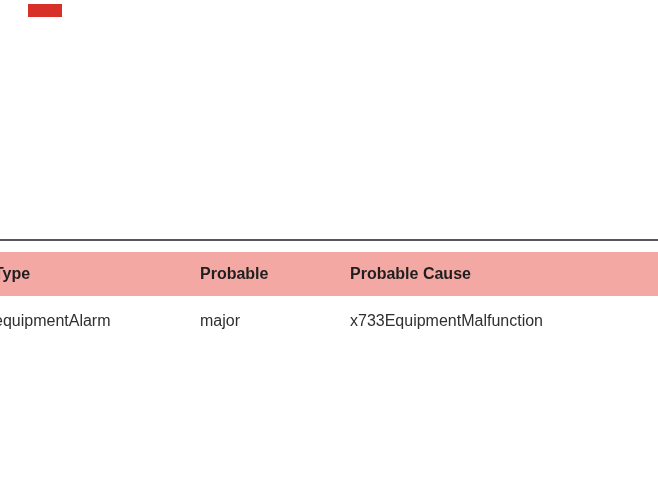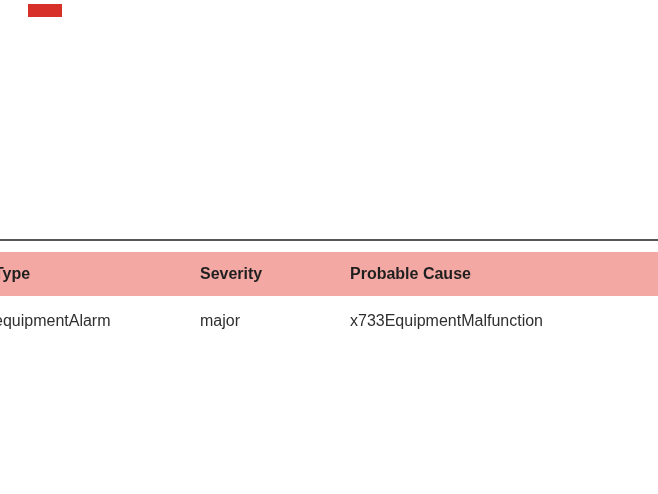--- a/index.html
+++ b/index.html
@@ -74,21 +74,21 @@
 <div class="table-wrap">
   <table class="alarm-table">
     <colgroup>
       <col style="width:206px">
       <col style="width:150px">
       <col style="width:344px">
     </colgroup>
     <thead>
       <tr>
         <th>Type</th>
-        <th>Severity</th>
+        <th>Probable</th>
         <th>Probable Cause</th>
       </tr>
     </thead>
     <tbody>
       <tr>
         <td>equipmentAlarm</td>
         <td>major</td>
         <td>x733EquipmentMalfunction</td>
       </tr>
     </tbody>

